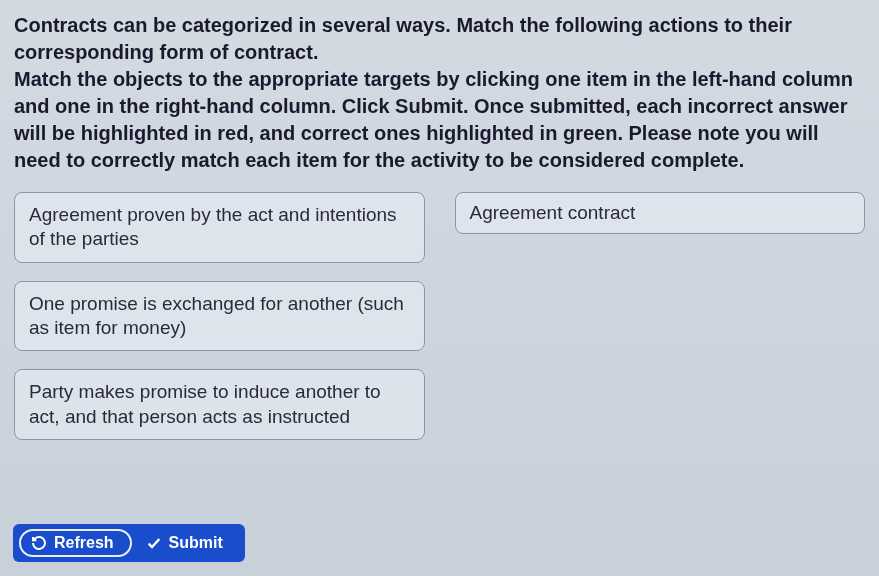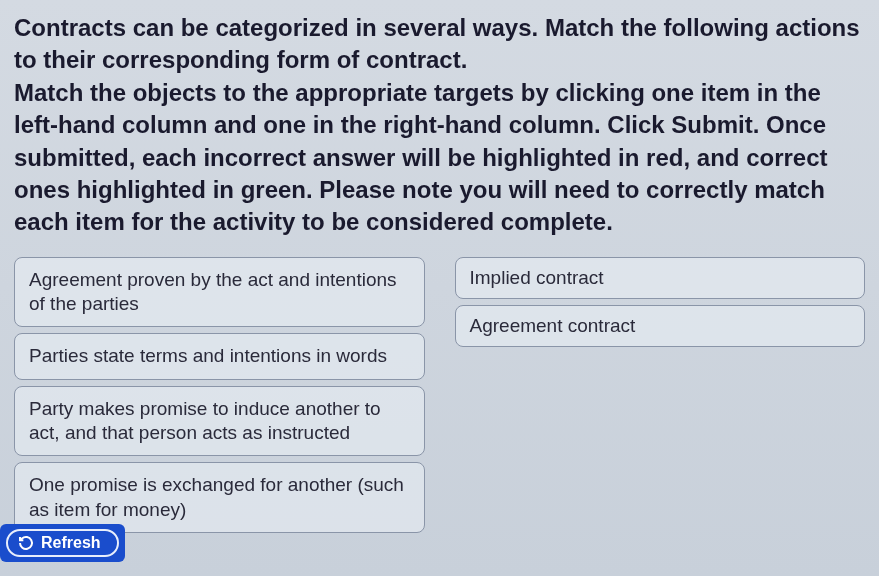--- a/index.html
+++ b/index.html
@@ -10,34 +10,34 @@
     body {
       width: 879px;
       height: 576px;
       background: linear-gradient(to bottom, #d4dae2 0%, #c8d0da 100%);
       font-family: Arial, Helvetica, sans-serif;
       padding: 12px 14px;
       overflow: hidden;
     }
     .instructions {
       color: #1a1a2e;
-      font-size: 24px;
+      font-size: 20px;
       line-height: 1.35;
       font-weight: 600;
       margin-bottom: 18px;
     }
     .columns {
       display: flex;
       gap: 30px;
     }
     .column {
       flex: 1;
       display: flex;
       flex-direction: column;
-      gap: 6px;
+      gap: 18px;
     }
     .match-item {
       background: rgba(235, 240, 246, 0.55);
       border: 1px solid #8a95a8;
       border-radius: 8px;
       padding: 10px 14px;
       color: #2a2a3a;
       font-size: 19px;
       line-height: 1.28;
       cursor: pointer;
@@ -45,21 +45,21 @@
       display: flex;
       align-items: center;
     }
     .match-item.right {
       min-height: 40px;
       padding: 8px 14px;
     }
     .footer {
       position: absolute;
       bottom: 14px;
-      left: 0;
+      left: 13px;
       background: #1a4dcc;
       border-radius: 6px;
       padding: 5px 6px;
       display: flex;
       gap: 8px;
       align-items: center;
     }
     .btn {
       display: inline-flex;
       align-items: center;
@@ -96,42 +96,44 @@
   <span>Contracts can be categorized in several ways. Match the following actions to their corresponding form of contract.</span><br>
   <span>Match the objects to the appropriate targets by clicking one item in the left-hand column and one in the right-hand column. Click Submit. Once submitted, each incorrect answer will be highlighted in red, and correct ones highlighted in green. Please note you will need to correctly match each item for the activity to be considered complete.</span>
 </div>
 
 <div class="columns">
   <div class="column">
     <div class="match-item">
       <span>Agreement proven by the act and intentions of the parties</span>
     </div>
     <div class="match-item">
-      <span>Parties state terms and intentions in words</span>
+      <span>One promise is exchanged for another (such as item for money)</span>
     </div>
     <div class="match-item">
       <span>Party makes promise to induce another to act, and that person acts as instructed</span>
     </div>
-    <div class="match-item">
-      <span>One promise is exchanged for another (such as item for money)</span>
-    </div>
   </div>
   <div class="column">
-    <div class="match-item right">
-      <span>Implied contract</span>
-    </div>
     <div class="match-item right">
       <span>Agreement contract</span>
     </div>
   </div>
 </div>
 
 <div class="footer">
   <button class="btn">
     <span class="icon">
       <svg viewBox="0 0 24 24" fill="none" stroke="#ffffff" stroke-width="3">
         <path d="M3 12a9 9 0 1 0 3-6.7L3 8"></path>
         <polyline points="3 3 3 8 8 8"></polyline>
       </svg>
     </span>
     <span>Refresh</span>
   </button>
+  <button class="btn submit">
+    <span class="icon">
+      <svg viewBox="0 0 24 24" fill="none" stroke="#ffffff" stroke-width="3.5">
+        <polyline points="4 13 9 18 20 6"></polyline>
+      </svg>
+    </span>
+    <span>Submit</span>
+  </button>
 </div>
 
 </body></html>

